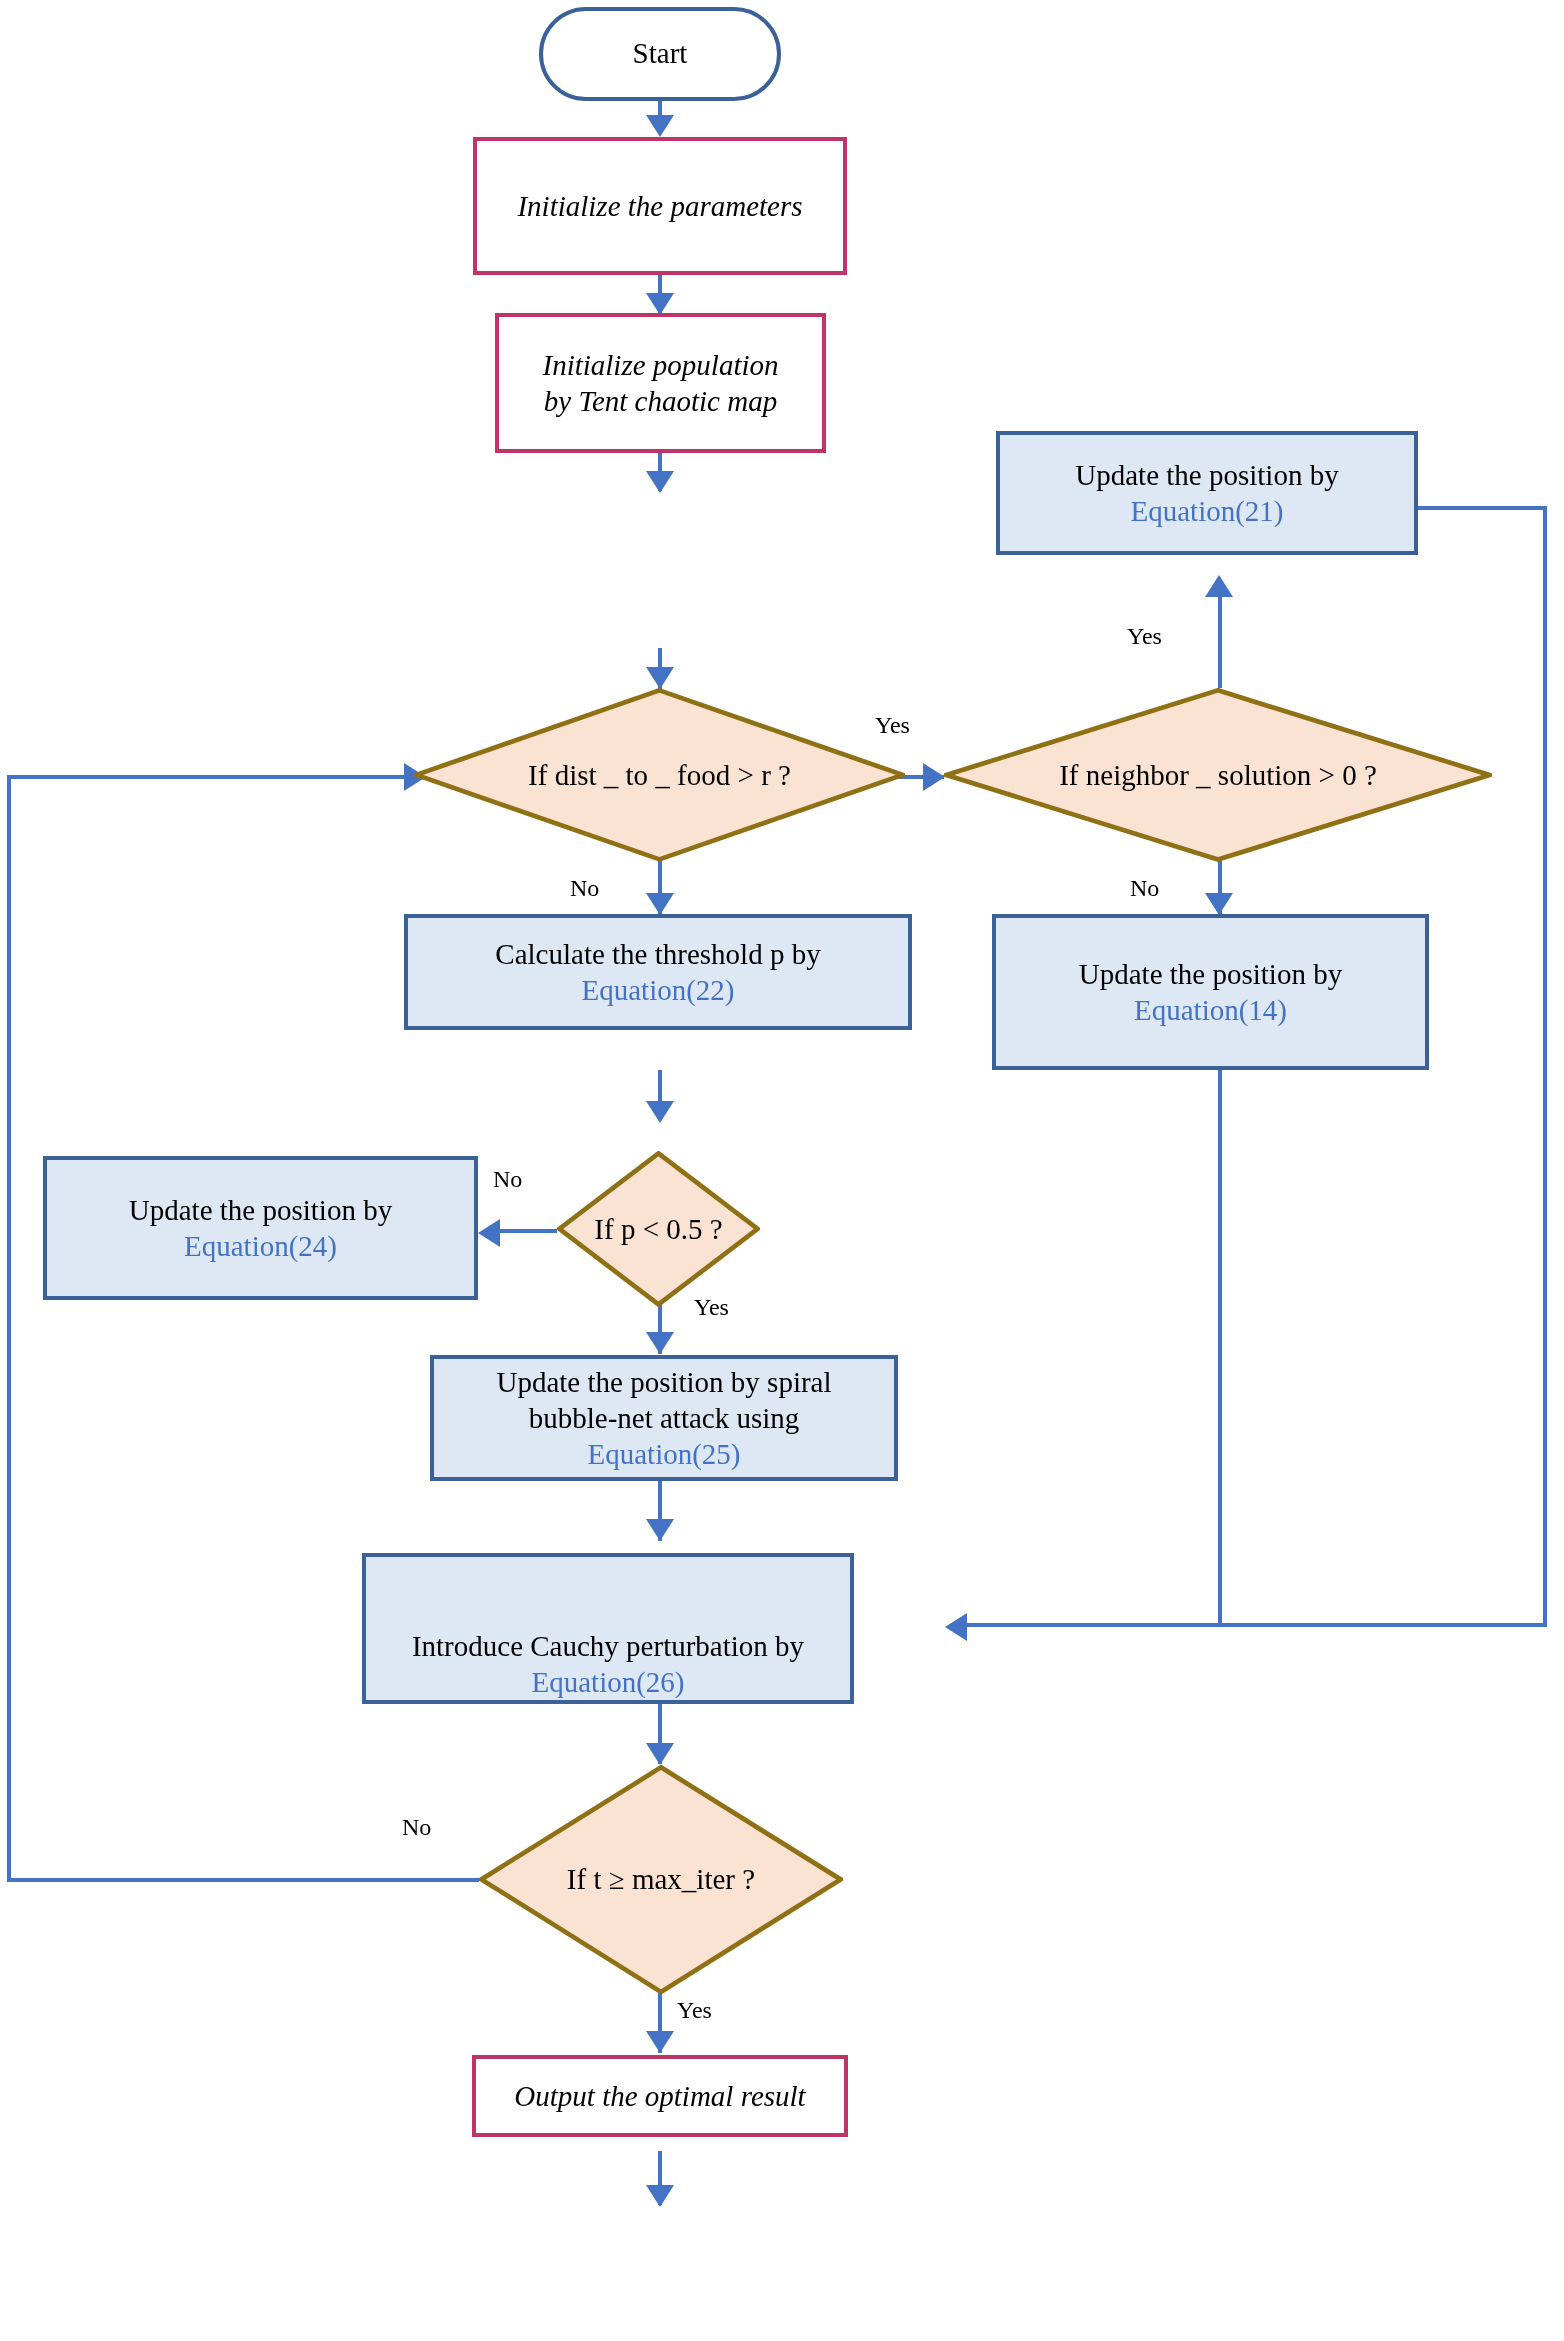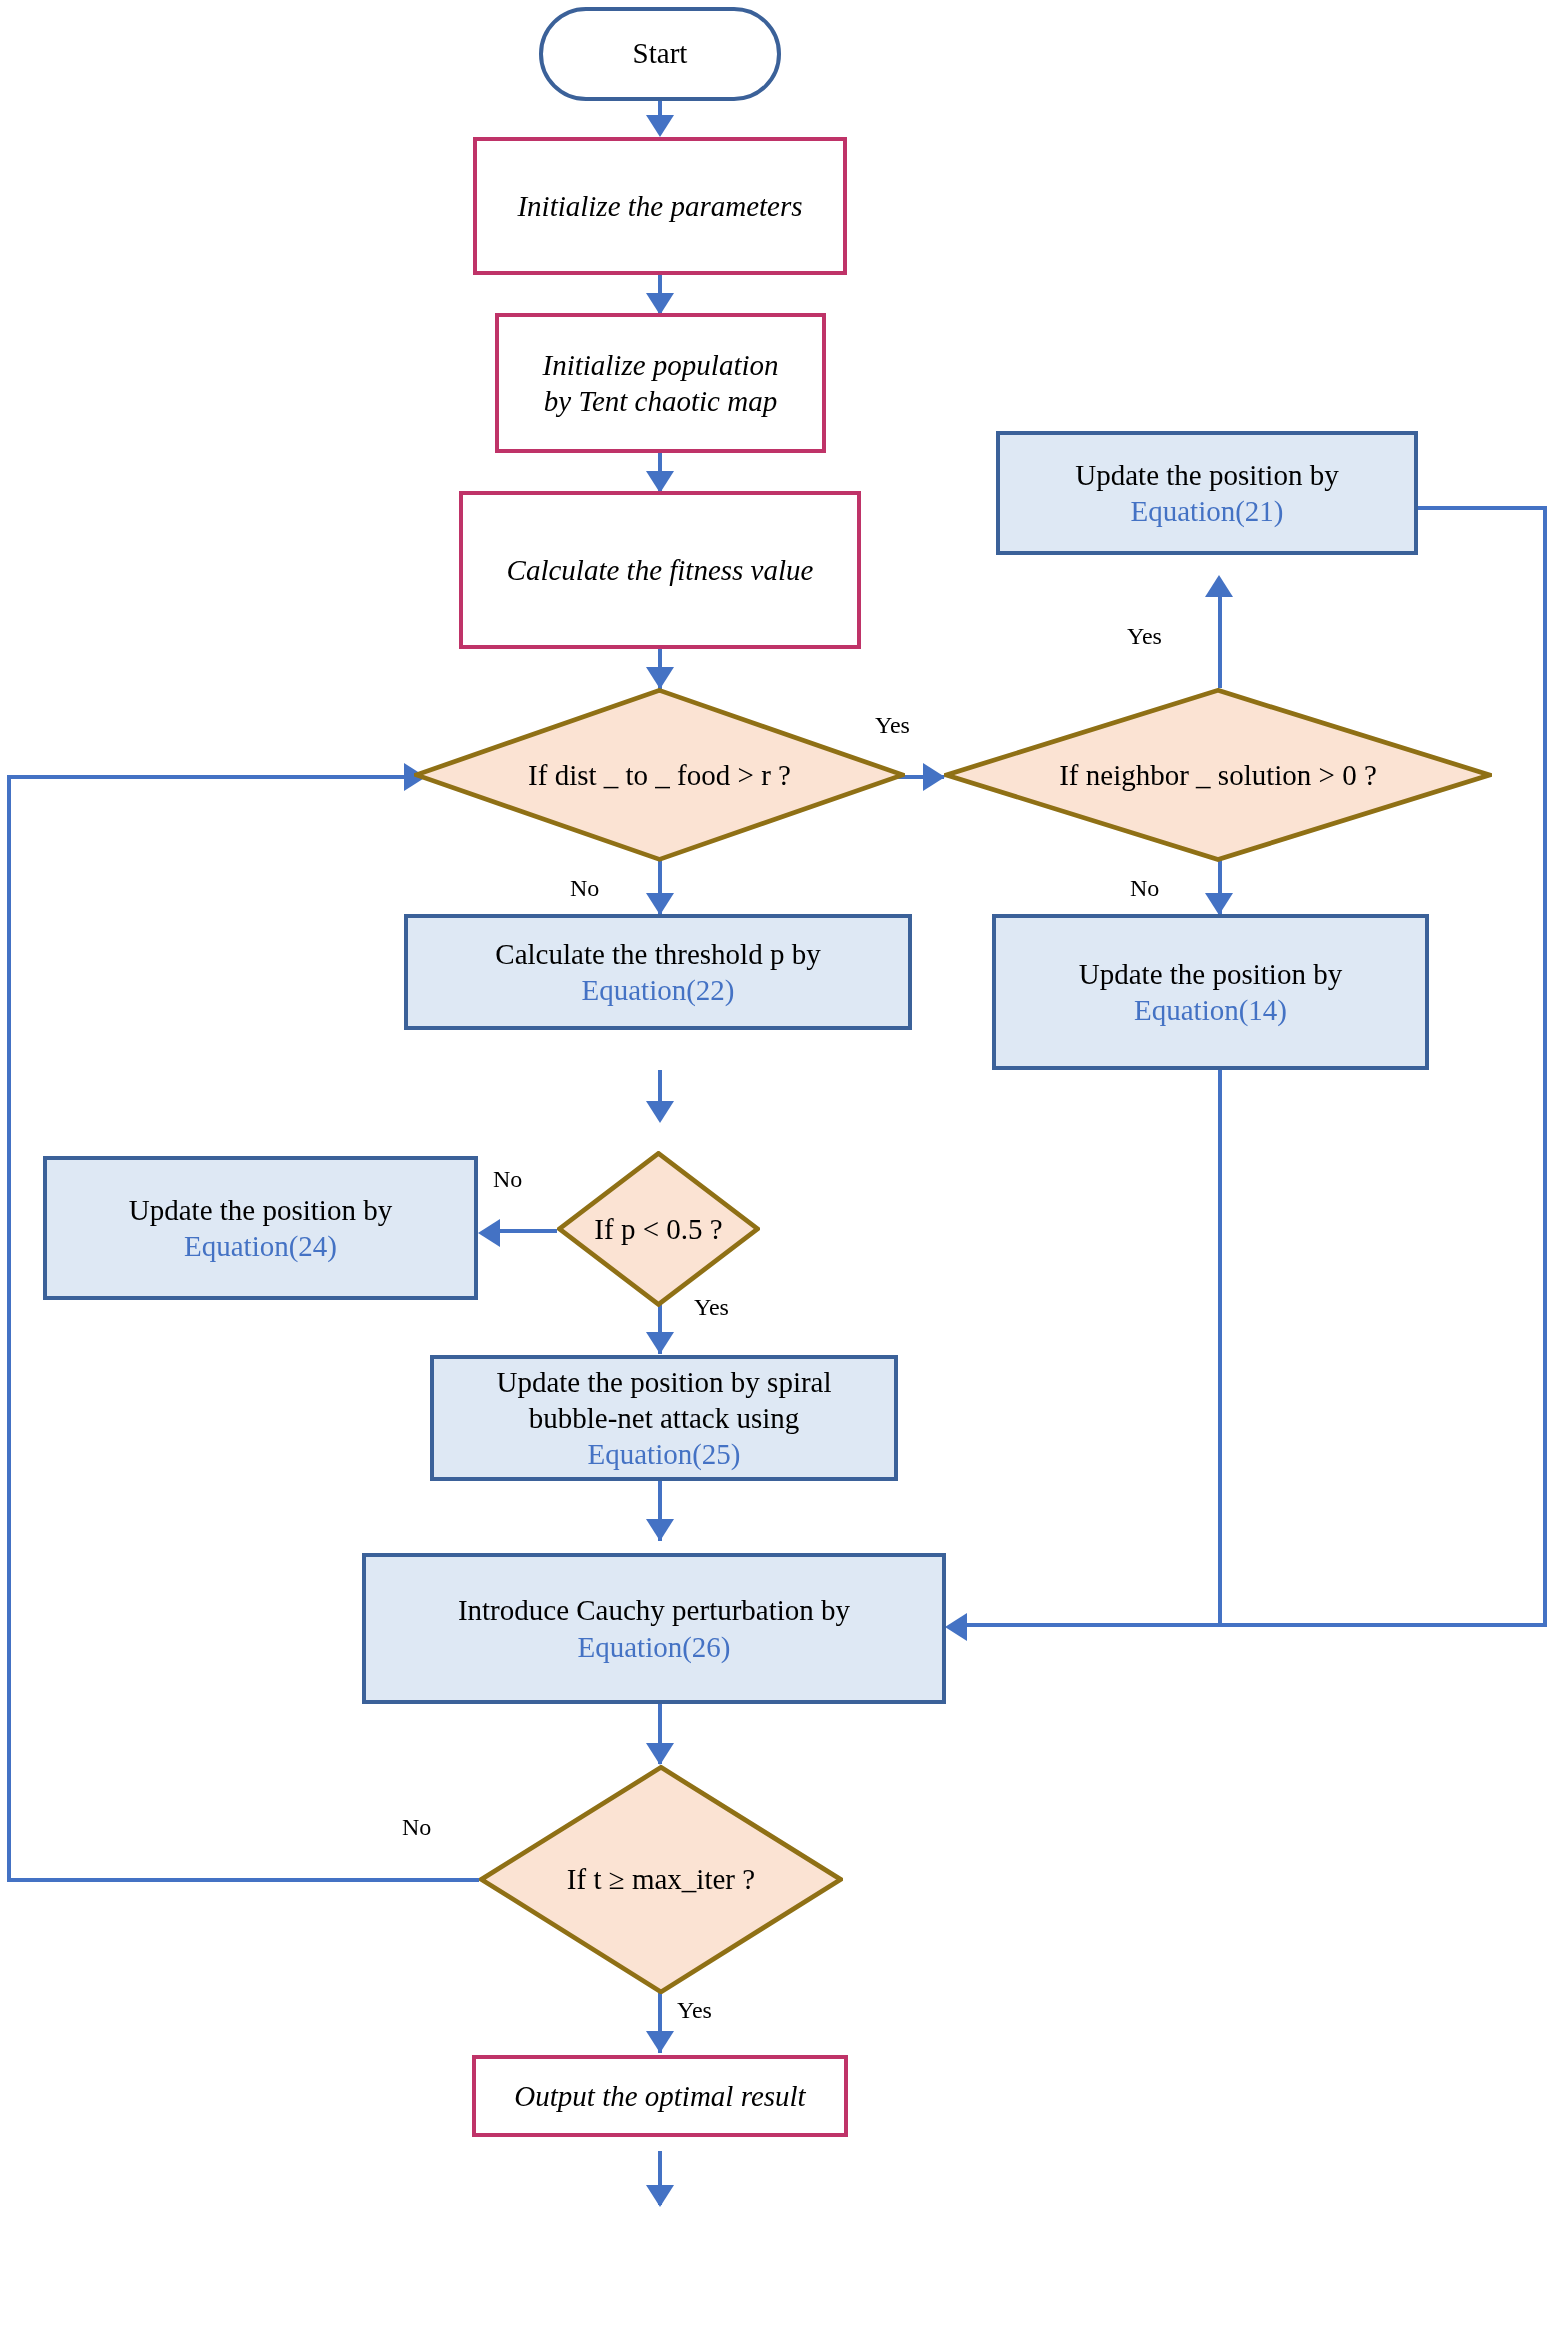--- a/index.html
+++ b/index.html
@@ -104,23 +104,20 @@
     <span>Initialize the parameters</span>
   </div>
 
   <div class="node proc-pink" style="left:495px;top:313px;width:331px;height:140px;">
     <div>
       <div>Initialize population</div>
       <div>by Tent chaotic map</div>
     </div>
   </div>
 
-  <div class="node proc-pink" style="left:459px;top:491px;width:402px;height:158px;">
-    <span>Calculate the fitness value</span>
-  </div>
 
   <div class="node dec" style="left:414px;top:688px;width:491px;height:174px;">
     <svg class="shape" viewBox="0 0 1040 368" preserveAspectRatio="none">
       <polygon points="520,5 1035,184 520,363 5,184" fill="#fbe3d3" stroke="#8f7015" stroke-width="10"></polygon>
     </svg>
     <div class="txt">
       <span>If </span><span class="it">dist _ to _ food</span><span> &gt; </span><span class="it">r</span><span>  ?</span>
     </div>
   </div>
 
@@ -171,21 +168,21 @@
   </div>
 
   <div class="node proc-blue" style="left:430px;top:1355px;width:468px;height:126px;">
     <div>
       <div>Update the position by spiral</div>
       <div>bubble-net attack using</div>
       <div class="eq">Equation(25)</div>
     </div>
   </div>
 
-  <div class="node proc-blue" style="left:362px;top:1553px;width:584px;height:151px;">
+  <div class="node proc-blue" style="left:362px;top:1553px;width:492px;height:151px;align-items:flex-end;">
     <div>
       <div>Introduce Cauchy perturbation by</div>
       <div class="eq">Equation(26)</div>
     </div>
   </div>
 
   <div class="node dec" style="left:479px;top:1765px;width:364px;height:229px;">
     <svg class="shape" viewBox="0 0 770 485" preserveAspectRatio="none">
       <polygon points="385,5 765,242 385,480 5,242" fill="#fbe3d3" stroke="#8f7015" stroke-width="10"></polygon>
     </svg>

